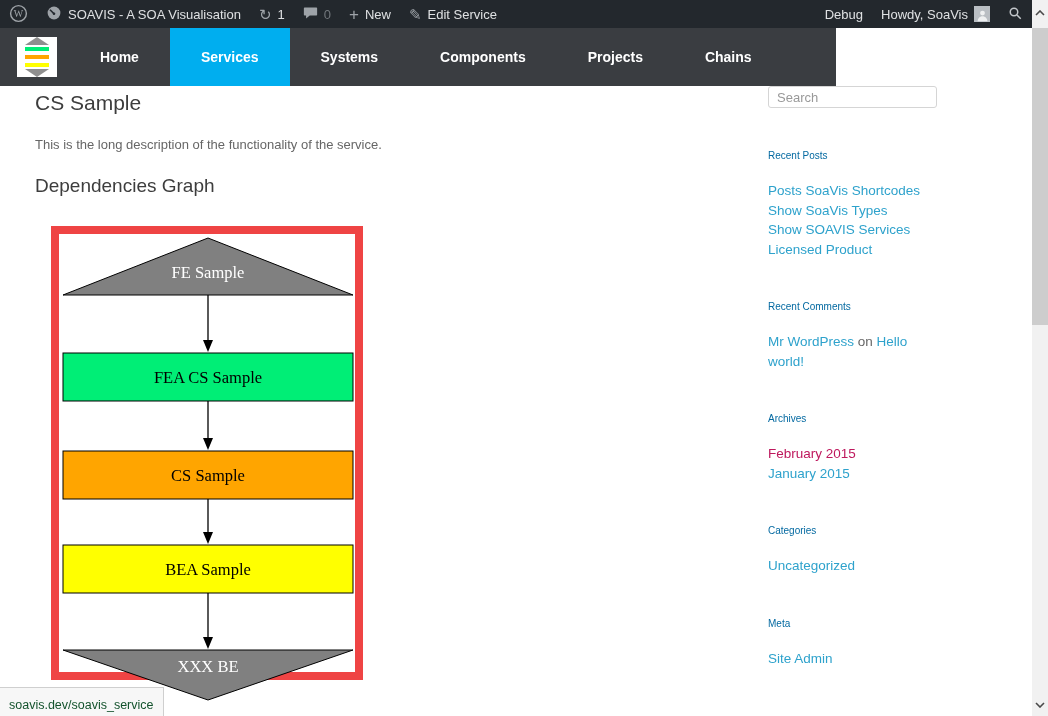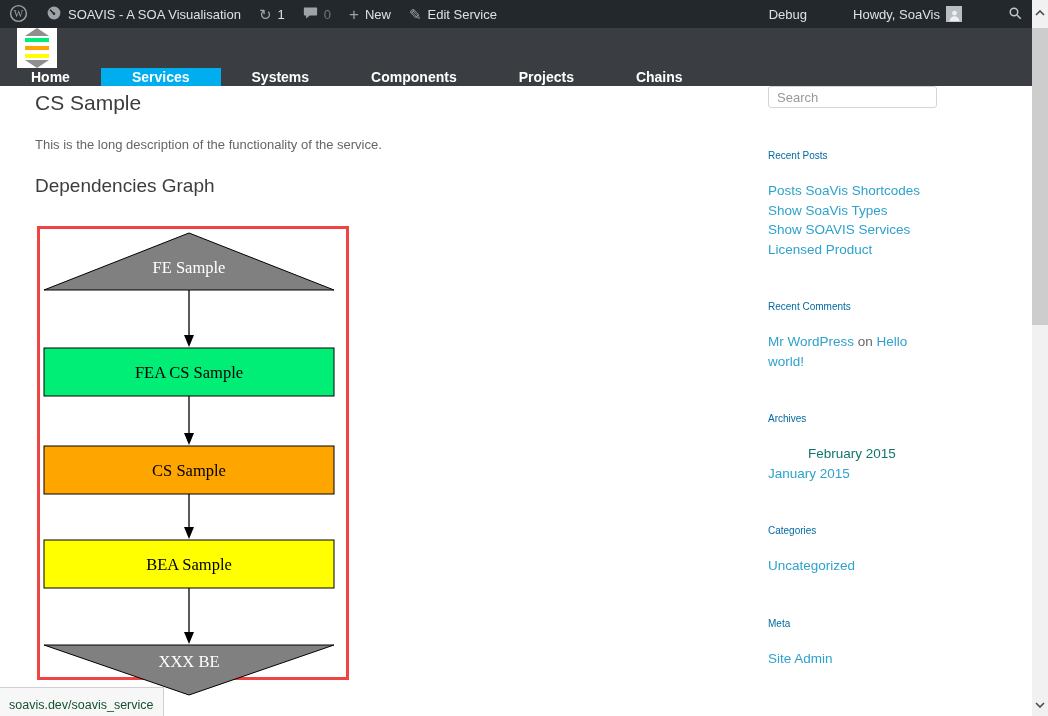--- a/index.html
+++ b/index.html
@@ -9,48 +9,48 @@
     background:#fff; font-family:"Liberation Sans", sans-serif;
   }
   
   .admin-bar {
     position:absolute; top:0; left:0; width:1032px; height:28px;
     background:#23282d; color:#dfe1e3; display:flex; align-items:center;
     font-size:13px; z-index:40;
   }
   .ab-item { display:flex; align-items:center; gap:6px; padding:0 9px; height:100%; cursor:pointer; white-space:nowrap; }
   .ab-item .glyph { color:#9ea3a8; font-size:15px; line-height:1; }
-  .ab-right { margin-left:auto; display:flex; align-items:center; height:100%;gap:28px; }
+  .ab-right { margin-left:auto; display:flex; align-items:center; height:100%; }
   .count-muted { color:#72777c; }
   .avatar { width:16px; height:16px; background:#b9bec3; display:inline-flex; align-items:flex-end; justify-content:center; overflow:hidden; }
   
   .nav-bar {
-    position:absolute; top:28px; left:0; width:1032px; height:58px;
-    background:#3a3d41; display:flex; align-items:flex-start;flex-direction:column;
+    position:absolute; top:28px; left:0; width:836px; height:58px;
+    background:#3a3d41; display:flex; align-items:center;
   }
   .logo-box {
     width:40px; height:40px; background:#fff; margin-left:17px; margin-right:12px;
     display:flex; flex-direction:column; align-items:center; justify-content:center; cursor:pointer;
   }
   .logo-box .tri-u { width:0; height:0; border-left:12px solid transparent; border-right:12px solid transparent; border-bottom:8px solid #8f8f8f; }
   .logo-box .tri-d { width:0; height:0; border-left:12px solid transparent; border-right:12px solid transparent; border-top:8px solid #8f8f8f; }
   .logo-box .bar { width:24px; height:5px; margin:2px 0; }
   .nav-items { display:flex; height:100%; list-style:none; margin:0; padding:0; }
   .nav-item {
     color:#fff; font-weight:bold; font-size:14px; display:flex; align-items:center;
     padding:0 31px; height:100%; cursor:pointer;
   }
   
   .content { position:absolute; left:35px; top:86px; width:715px; }
   .page-title { font-size:21px; font-weight:normal; color:#3d3d3d; margin:5px 0 0; }
   .page-desc { font-size:13px; color:#666; margin:22px 0 0; }
   .section-title { font-size:19px; font-weight:normal; color:#3d3d3d; margin:23px 0 0; }
   .graph-frame {
-    margin:29px 0 0 2px; width:312px; height:454px;
-    border:3px solid #ef4444; background:#fff;
+    margin:29px 0 0 16px; width:312px; height:454px;
+    border:8px solid #ef4444; background:#fff;
   }
   
   .sidebar { position:absolute; left:768px; top:86px; width:170px; font-size:13.5px; }
   .search-input {
     width:169px; height:22px; border:1px solid #d5d5d5; border-radius:3px;
     padding:2px 8px; font-size:13px; color:#333; font-family:"Liberation Sans", sans-serif;
   }
   .search-input::placeholder { color:#999; }
   .widget h3 { font-size:10px; font-weight:normal; color:#0369a1; margin:42px 0 20px; }
   .widget ul { list-style:none; margin:0; padding:0; }
@@ -193,21 +193,21 @@
       </div>
       <div class="widget">
         <h3>Recent Comments</h3>
         <ul>
           <li class="comment-line"><a style="color: rgb(46, 162, 204);">Mr WordPress</a><span> on </span><a style="color: rgb(46, 162, 204);">Hello world!</a></li>
         </ul>
       </div>
       <div class="widget">
         <h3>Archives</h3>
         <ul>
-          <li><a style="color: #0f766e; margin-left: 40px;">February 2015</a></li>
+          <li><a style="color: #be185d;">February 2015</a></li>
           <li><a style="color: rgb(46, 162, 204);">January 2015</a></li>
         </ul>
       </div>
       <div class="widget">
         <h3>Categories</h3>
         <ul>
           <li><a style="color: rgb(46, 162, 204);">Uncategorized</a></li>
         </ul>
       </div>
       <div class="widget">

